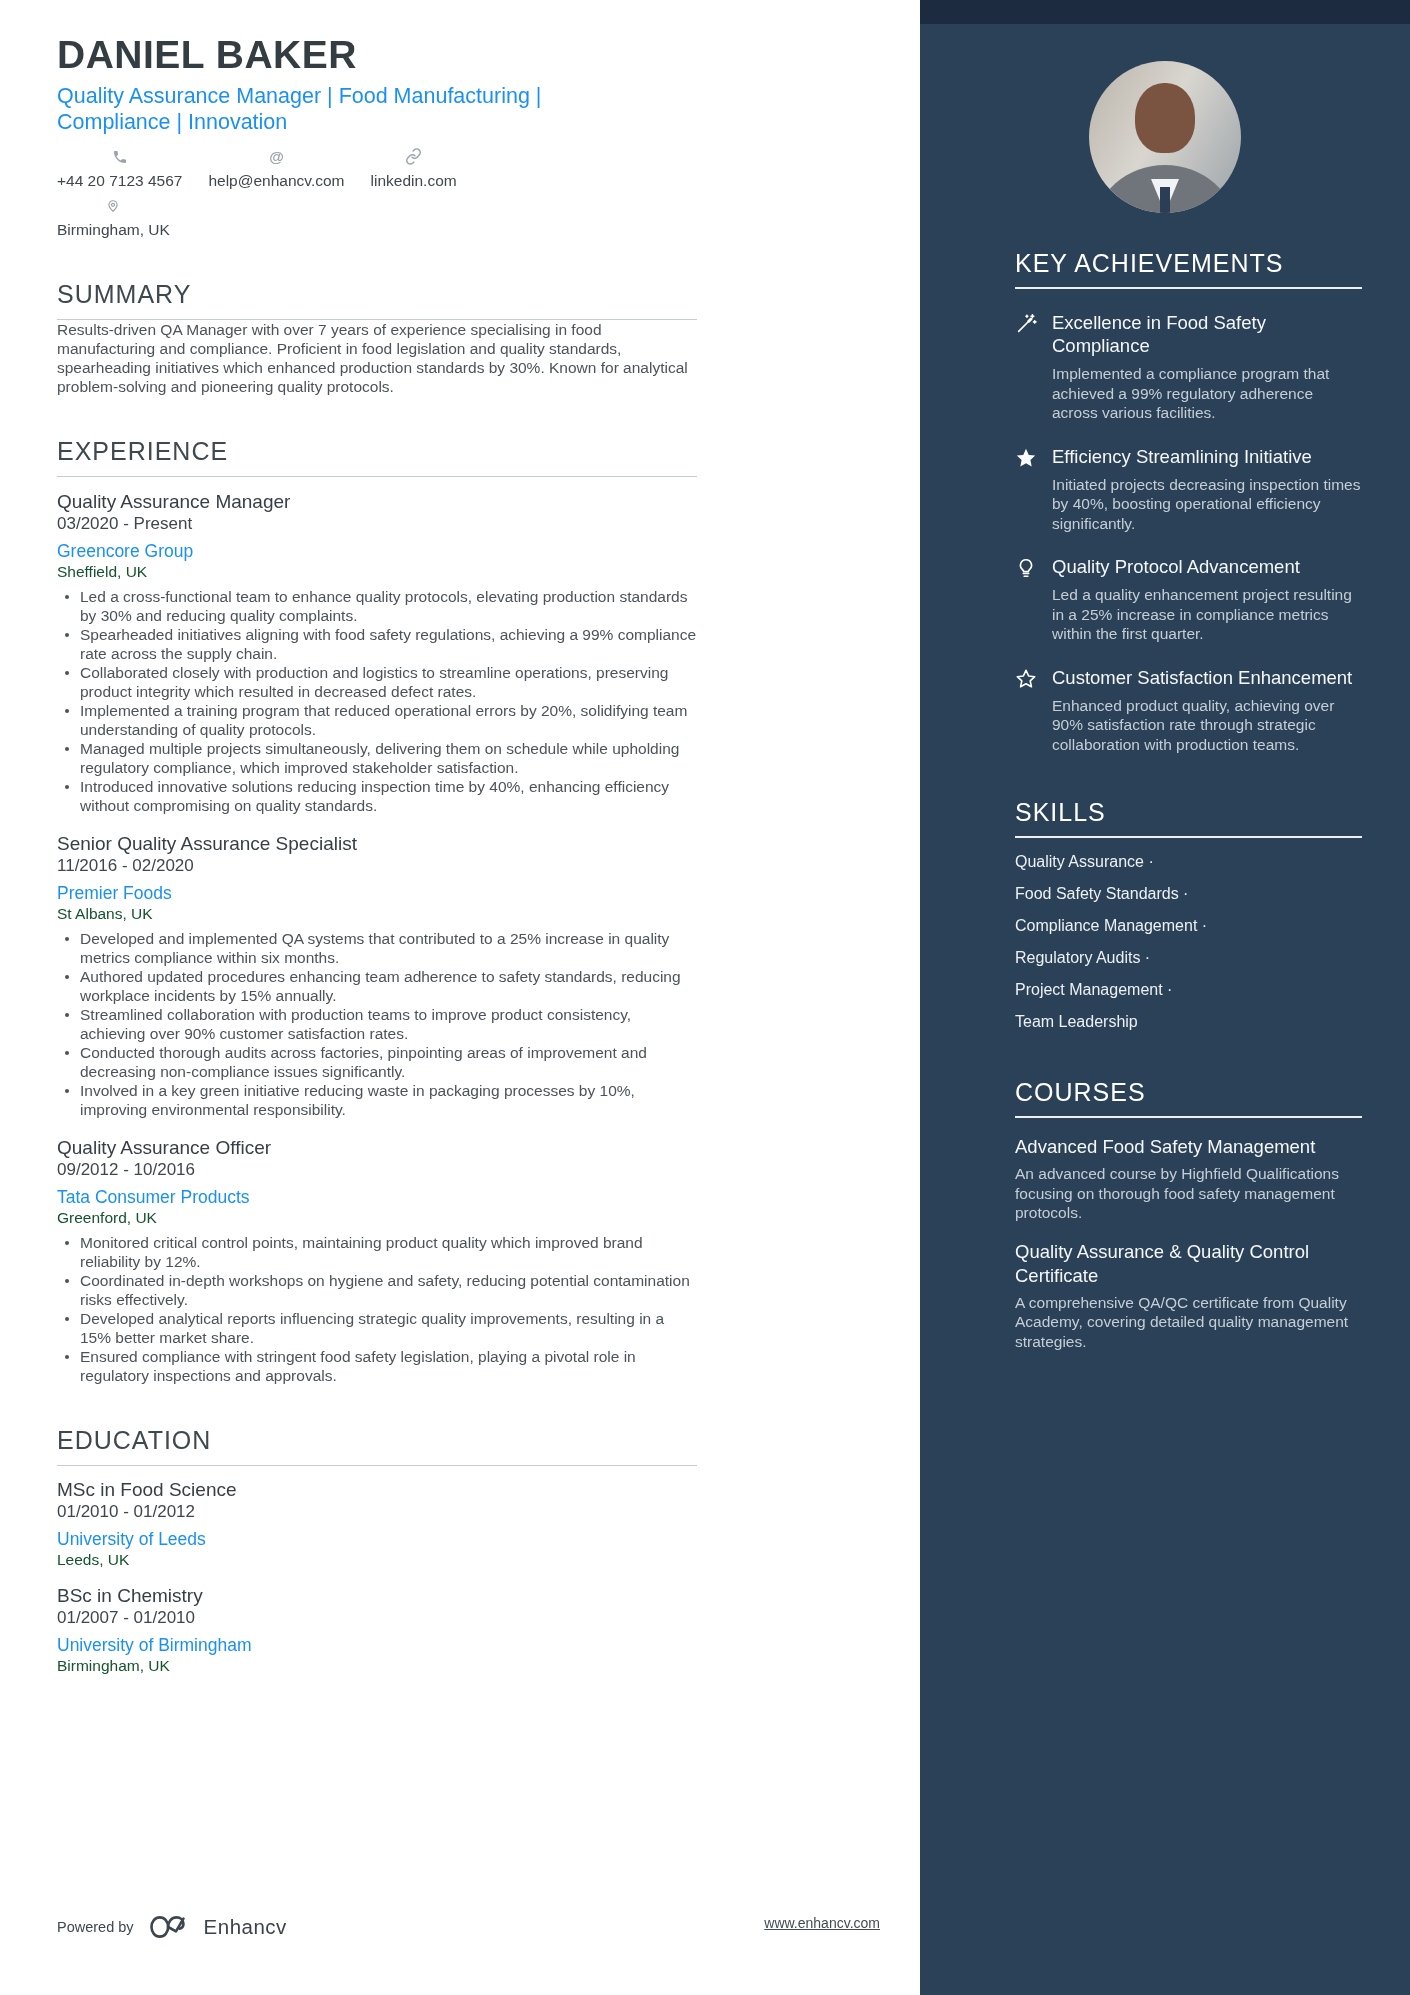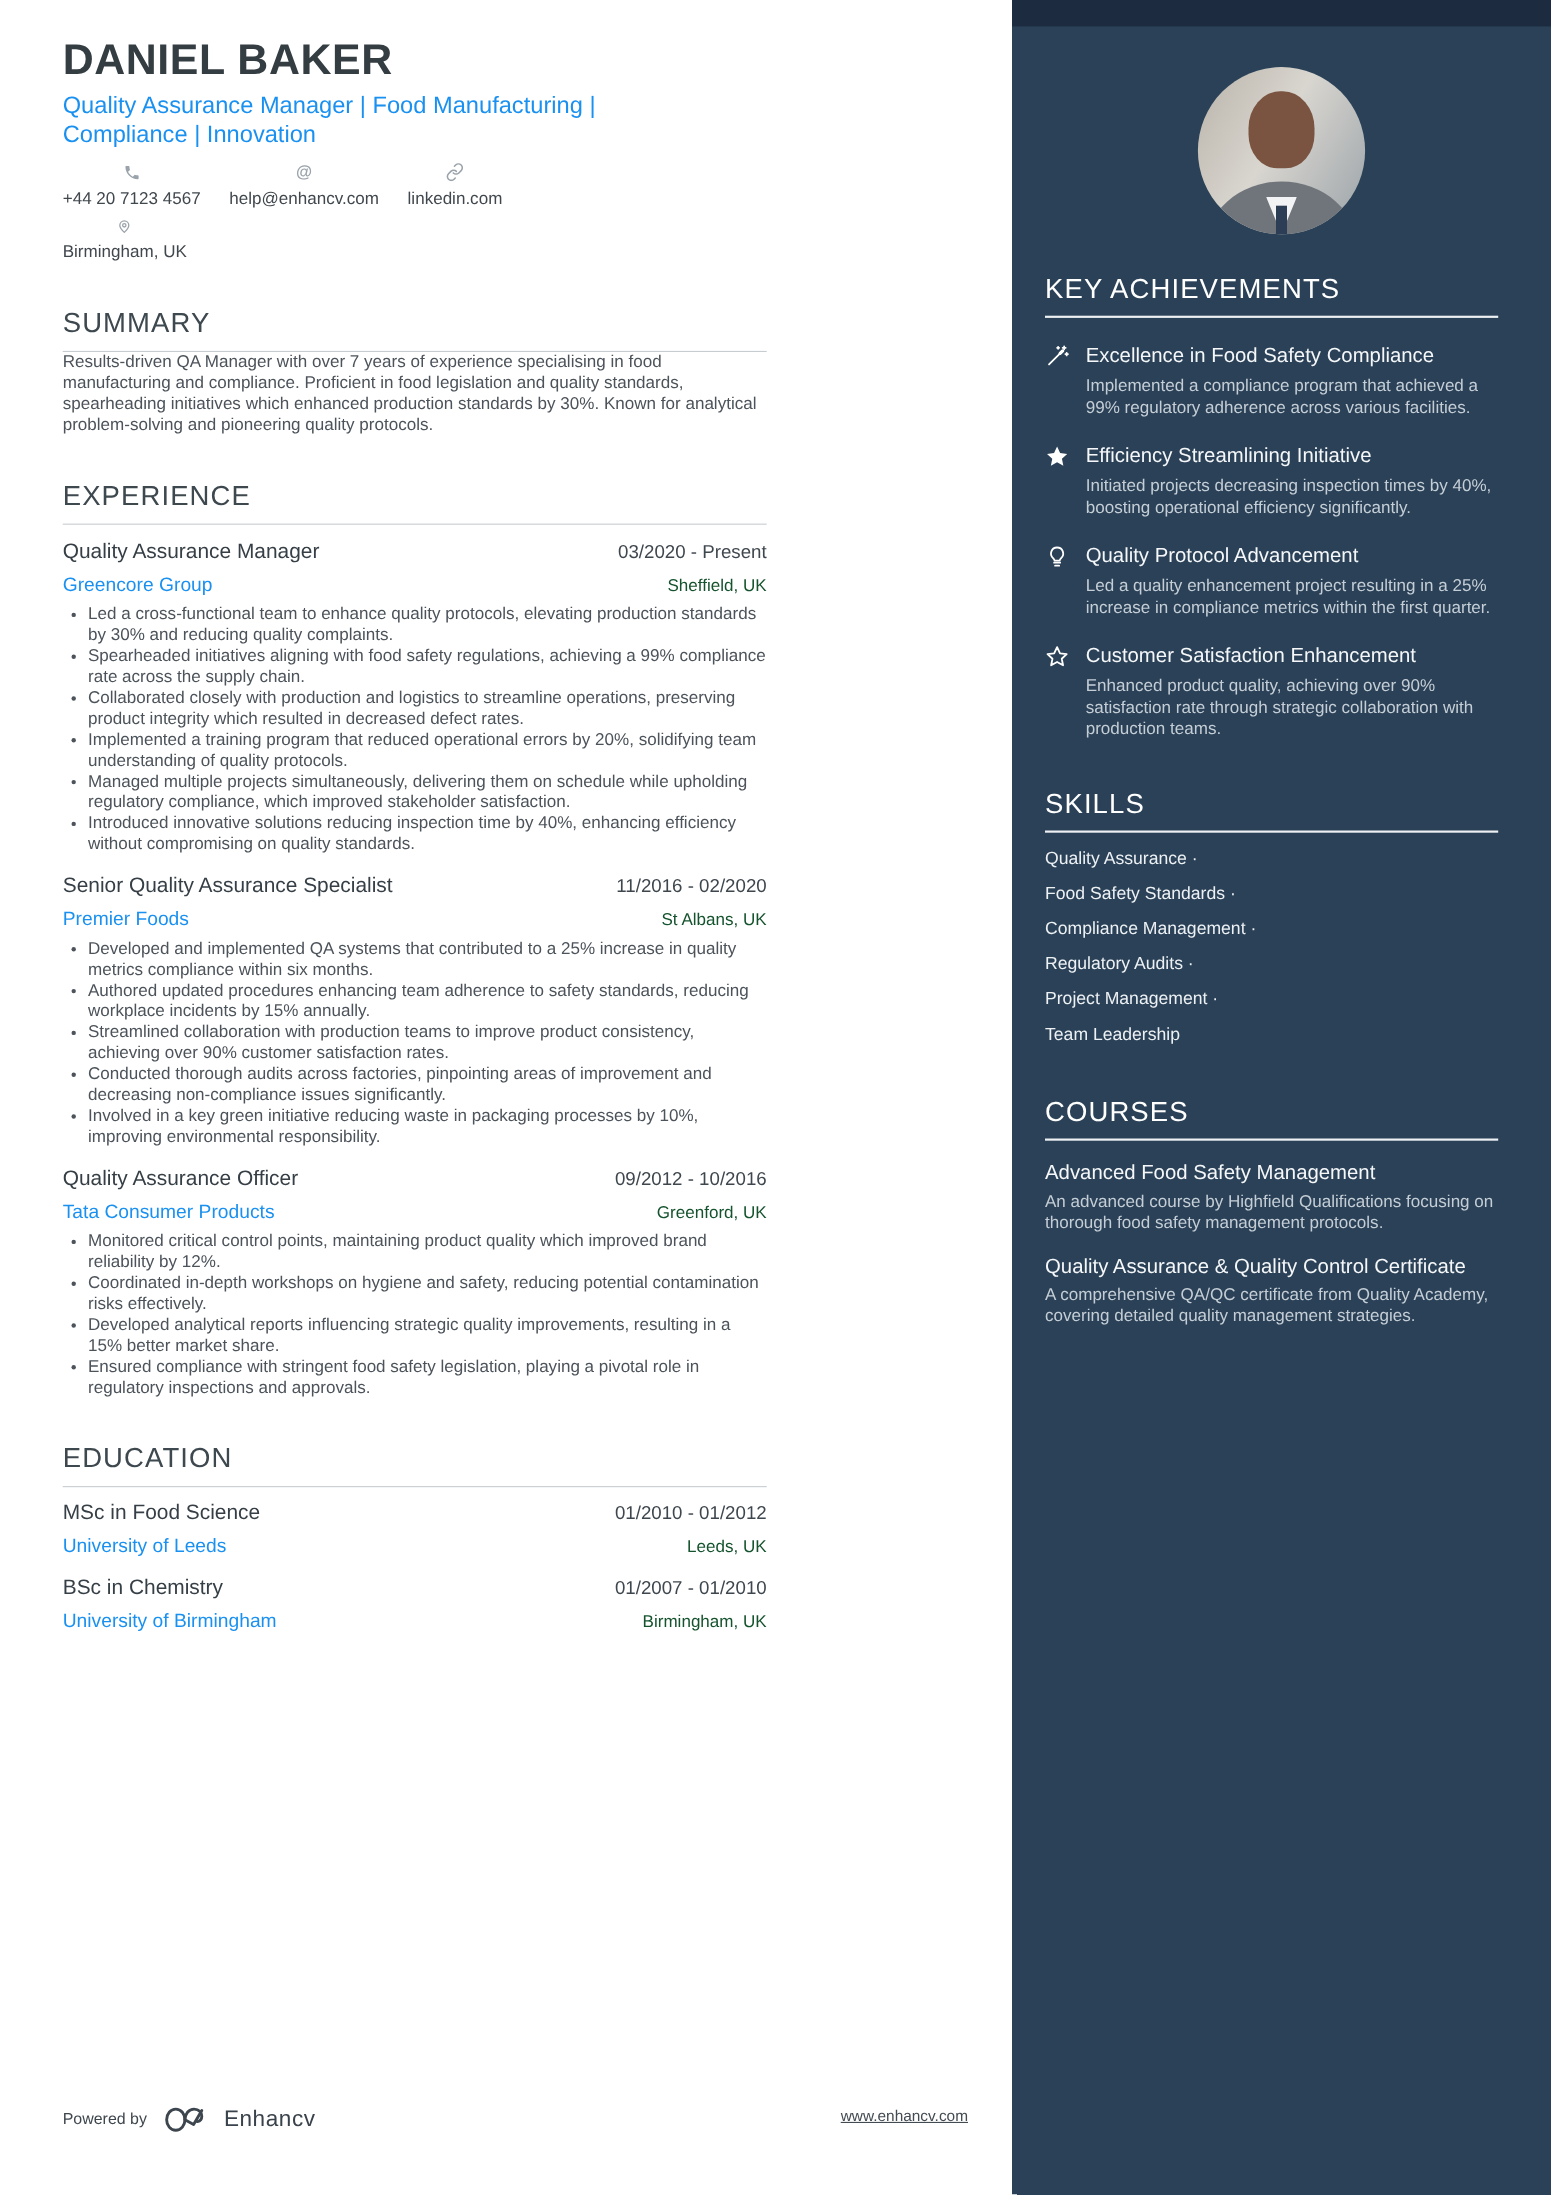--- a/index.html
+++ b/index.html
@@ -35,21 +35,21 @@
   .section { margin-top:41px; }
   .section-heading {
     font-size:25px; line-height:28px; color:#3e484f; letter-spacing:1px; font-weight:normal;
   }
   .section-rule { border:none; border-top:1px solid #c7ccd1; margin-top:11px; }
 
   .summary-text { margin-top:0; font-size:15.5px; line-height:19px; color:#4c535a; }
 
   .job { margin-top:13px; }
   .job + .job { margin-top:17px; }
-  .row-split { display:flex; justify-content:space-between; align-items:baseline; }
+  .row-split { display:flex; justify-content:space-between; align-items:baseline;flex-direction:column; }
   .job-title { font-size:19px; color:#363f46; font-weight:normal; line-height:24px; }
   .job-dates { font-size:17px; color:#3f474e; white-space:nowrap; }
   .job-company { font-size:17.5px; color:#1a91f0; line-height:23px; margin-top:6px; }
   .job-location { font-size:15.5px; color:#14532d; white-space:nowrap; }
   ul.bullets { list-style:none; margin-top:6px; }
   ul.bullets li {
     position:relative; padding-left:23px; font-size:15.5px; line-height:19px; color:#4c535a;
   }
   ul.bullets li::before {
     content:""; position:absolute; left:8px; top:7.5px;
@@ -80,21 +80,21 @@
   .avatar {
     width:152px; height:152px; border-radius:50%; margin:37px auto 0 auto;
     position:relative; overflow:hidden;
     background:linear-gradient(120deg,#b9b3a9 0%,#d9d6d0 45%,#9aa2a8 100%);
   }
   .av-head { position:absolute; left:46px; top:22px; width:60px; height:70px; border-radius:48% 48% 44% 44%; background:#7a5440; }
   .av-body { position:absolute; left:6px; bottom:-20px; width:140px; height:68px; border-radius:50% 50% 0 0/ 92% 92% 0 0; background:#70757b; }
   .av-shirt { position:absolute; left:62px; bottom:0; width:28px; height:34px; background:#f2f3f4; clip-path:polygon(0 0,100% 0,50% 100%); }
   .av-tie { position:absolute; left:71px; bottom:0; width:10px; height:26px; background:#2c3e55; }
 
-  .side-section { padding:0 48px 0 30px; }
+  .side-section { padding:0 48px 0 69px;margin-left:26px; }
   .side-heading {
     font-size:25px; line-height:28px; color:#ffffff; letter-spacing:1px; font-weight:normal;
   }
   .side-rule { border:none; border-top:2px solid #eef1f3; margin-top:10px; }
   .ach-section { margin-top:36px; }
   .ach-item { display:flex; gap:13px; margin-top:22px; }
   .ach-icon { flex:0 0 24px; padding-top:2px; }
   .ach-title { font-size:18.5px; line-height:23px; color:#f5f7f9; font-weight:normal; }
   .ach-text { margin-top:7px; font-size:15.5px; line-height:19.5px; color:#c5ced6; }
 

